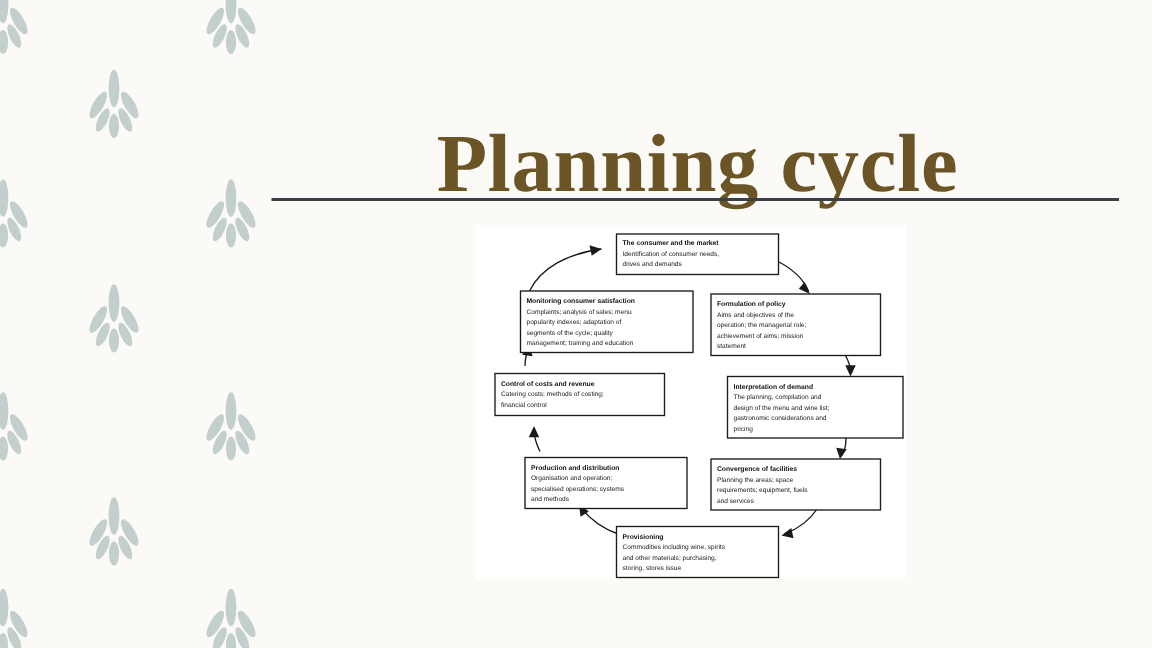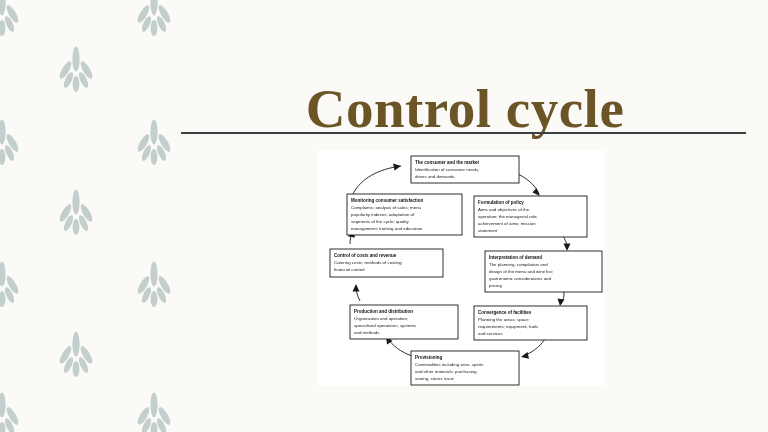--- a/index.html
+++ b/index.html
@@ -129,21 +129,21 @@
     <use href="#sprig" x="76" y="72"></use>
     <use href="#sprig" x="76" y="215"></use>
     <use href="#sprig" x="76" y="357"></use>
 
     <use href="#sprig" x="154" y="16"></use>
     <use href="#sprig" x="154" y="145"></use>
     <use href="#sprig" x="154" y="287"></use>
     <use href="#sprig" x="154" y="418"></use>
   </svg>
 
-  <h1 id="title">Control cycle</h1>
+  <h1 id="title">Planning cycle</h1>
 
   <div id="divider"></div>
 
   <div id="diagram-frame">
     <svg id="diagram-svg" viewBox="0 0 287 236" xmlns="http://www.w3.org/2000/svg">
 
       <path class="dg-arrow" d="M 36,44 C 44,28 62,19 84,16"></path>
       <polygon class="dg-head" points="84,16 76,13.5 77.5,20.5"></polygon>
 
       <path class="dg-arrow" d="M 201,24 C 213,30 219,37 222,44"></path>

